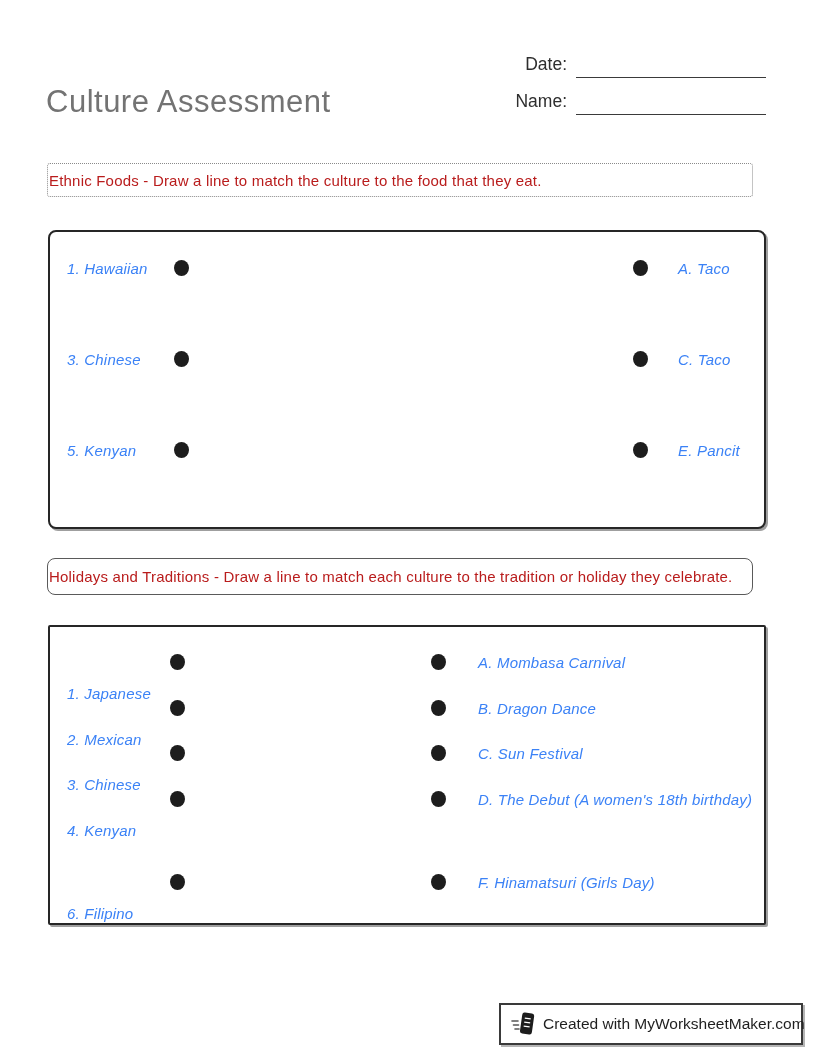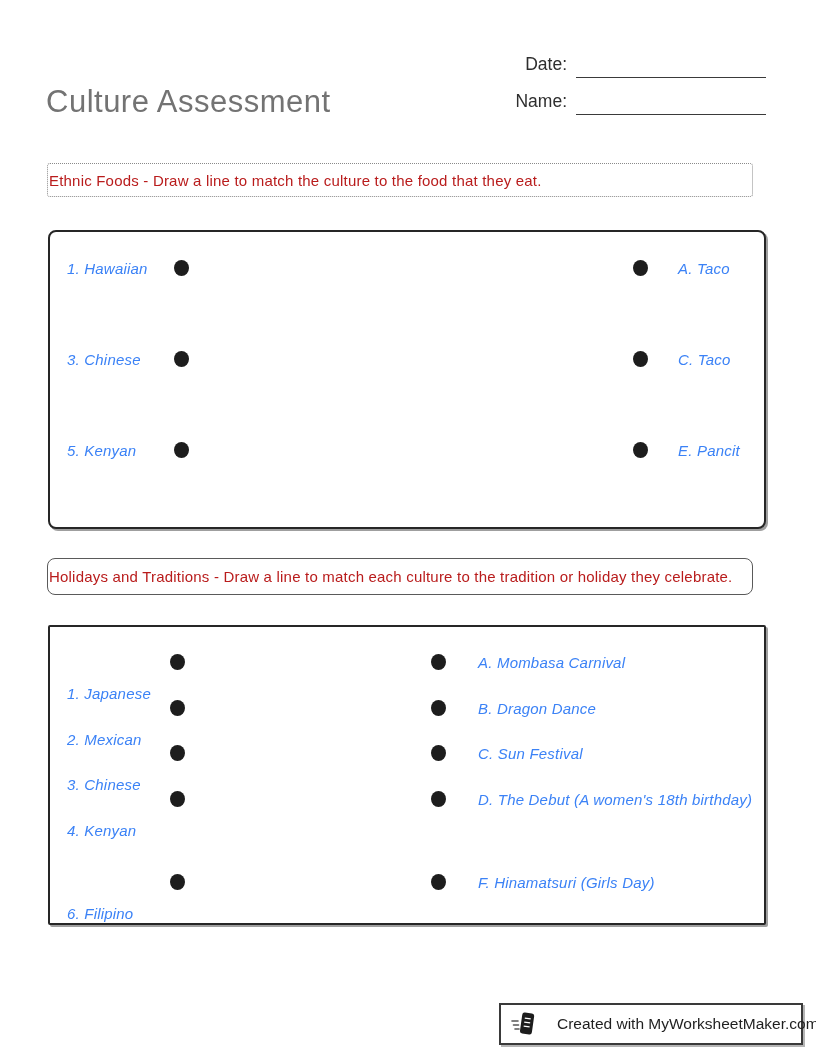--- a/index.html
+++ b/index.html
@@ -63,21 +63,21 @@
   .box1 .r-dot{left:583px;}
   .box1 .r-lbl{left:628px;text-align:right;}
   .box2 .l-lbl{left:17px;margin-top:31px;}
   .box2 .l-dot{left:120px;}
   .box2 .r-dot{left:381px;}
   .box2 .r-lbl{left:428px;text-align:right;}
   
   .credit{
     position:absolute;left:499px;top:1003px;width:280px;height:38px;
     border:2px solid #3a3a3a;
-    display:flex;align-items:center;gap:22px;
+    display:flex;align-items:center;gap:8px;
     padding:0 10px;
     box-shadow:2px 2px 0 #b5b5b5;
     background:#fff;
   }
   .credit-text{font-size:15.5px;color:#1f1f1f;white-space:nowrap;}
   .logo{flex:0 0 auto;display:flex;align-items:center;}
 </style>
 </head>
 <body>
 

